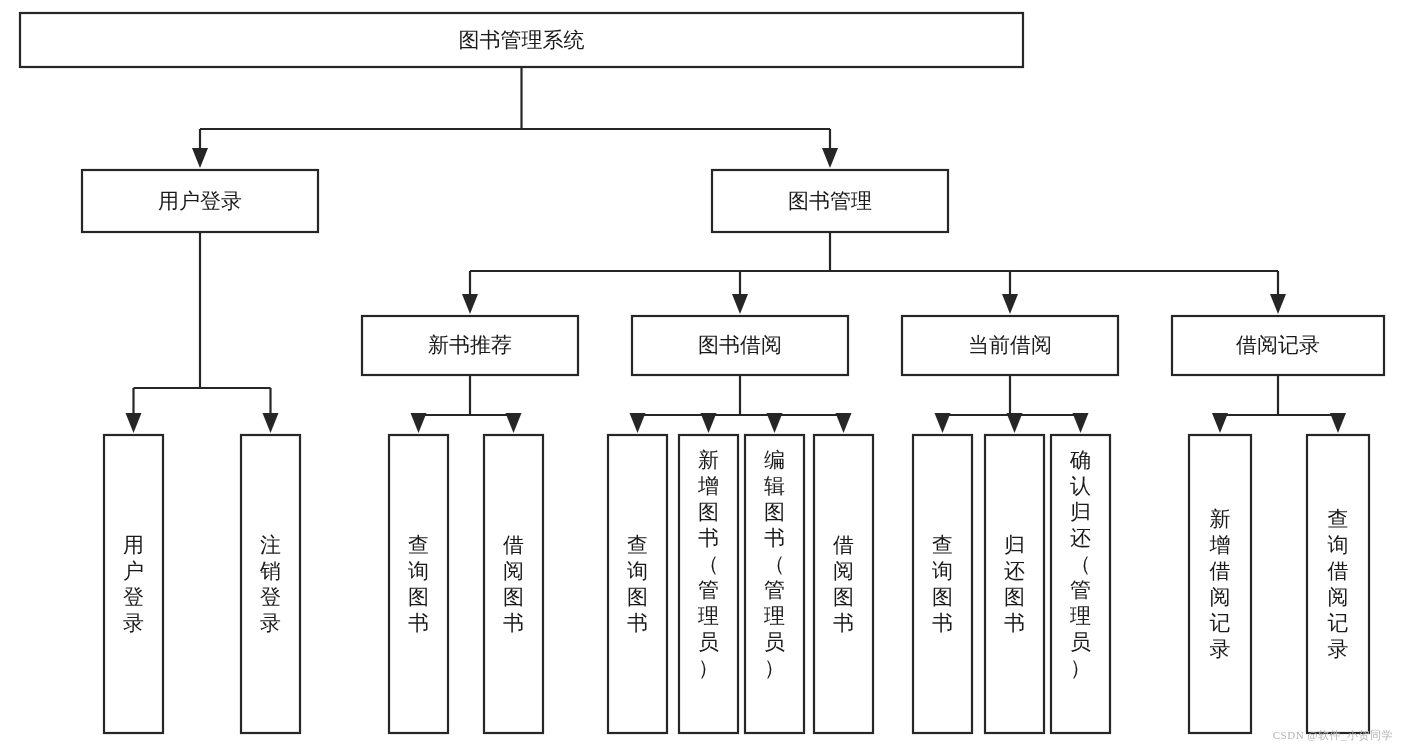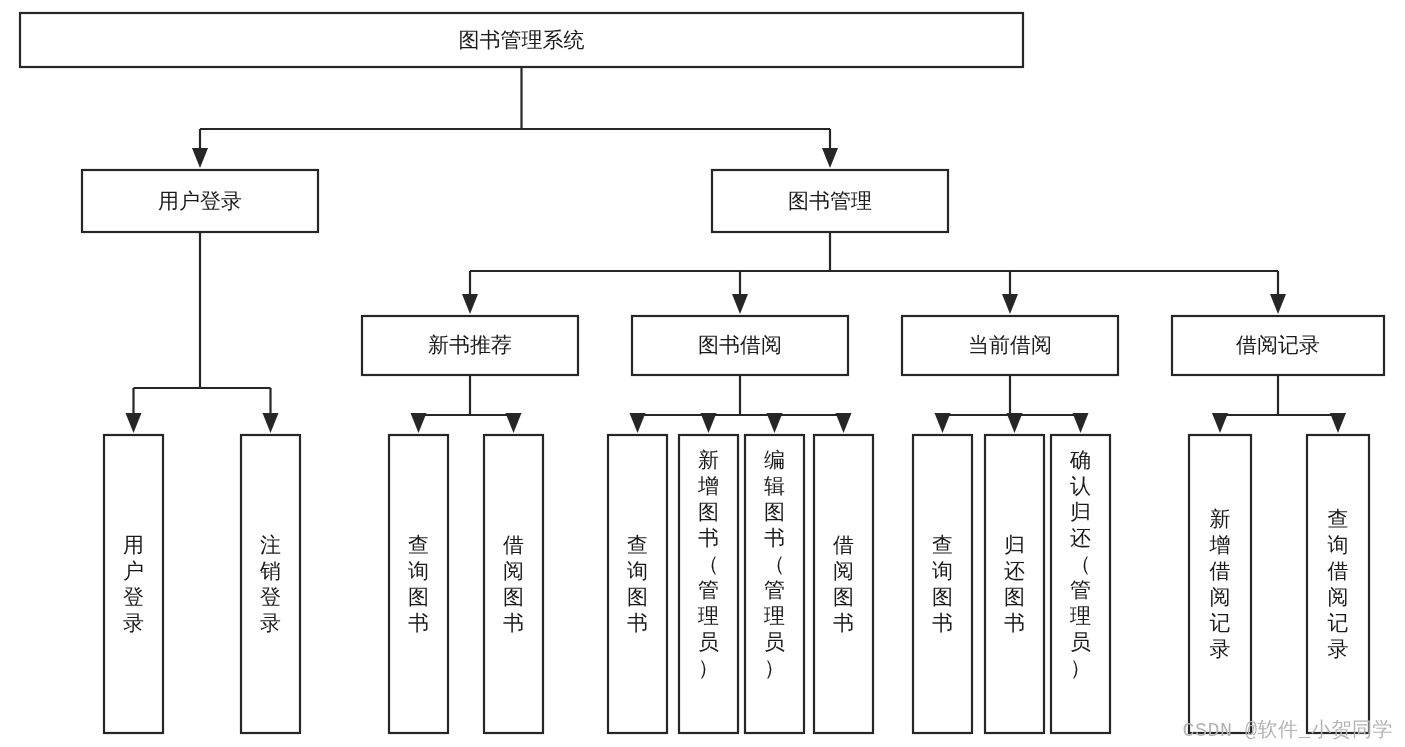--- a/index.html
+++ b/index.html
@@ -53,22 +53,22 @@
   .node-label-v {
     font-family: "Liberation Sans", "DejaVu Sans", sans-serif;
     font-size: 21px;
     fill: #1a1a1a;
     text-anchor: middle;
   }
   .watermark {
     position: absolute;
     right: 12px;
     bottom: 4px;
-    font-family: Liberation Mono, monospace;
-    font-size: 20px;
+    font-family: Liberation Serif, serif;
+    font-size: 11px;
     color: #b3b3b3;
     letter-spacing: 0.5px;
     white-space: nowrap;
     user-select: none;
   }
 </style>
 </head>
 <body>
 
 <div id="diagram-root">

